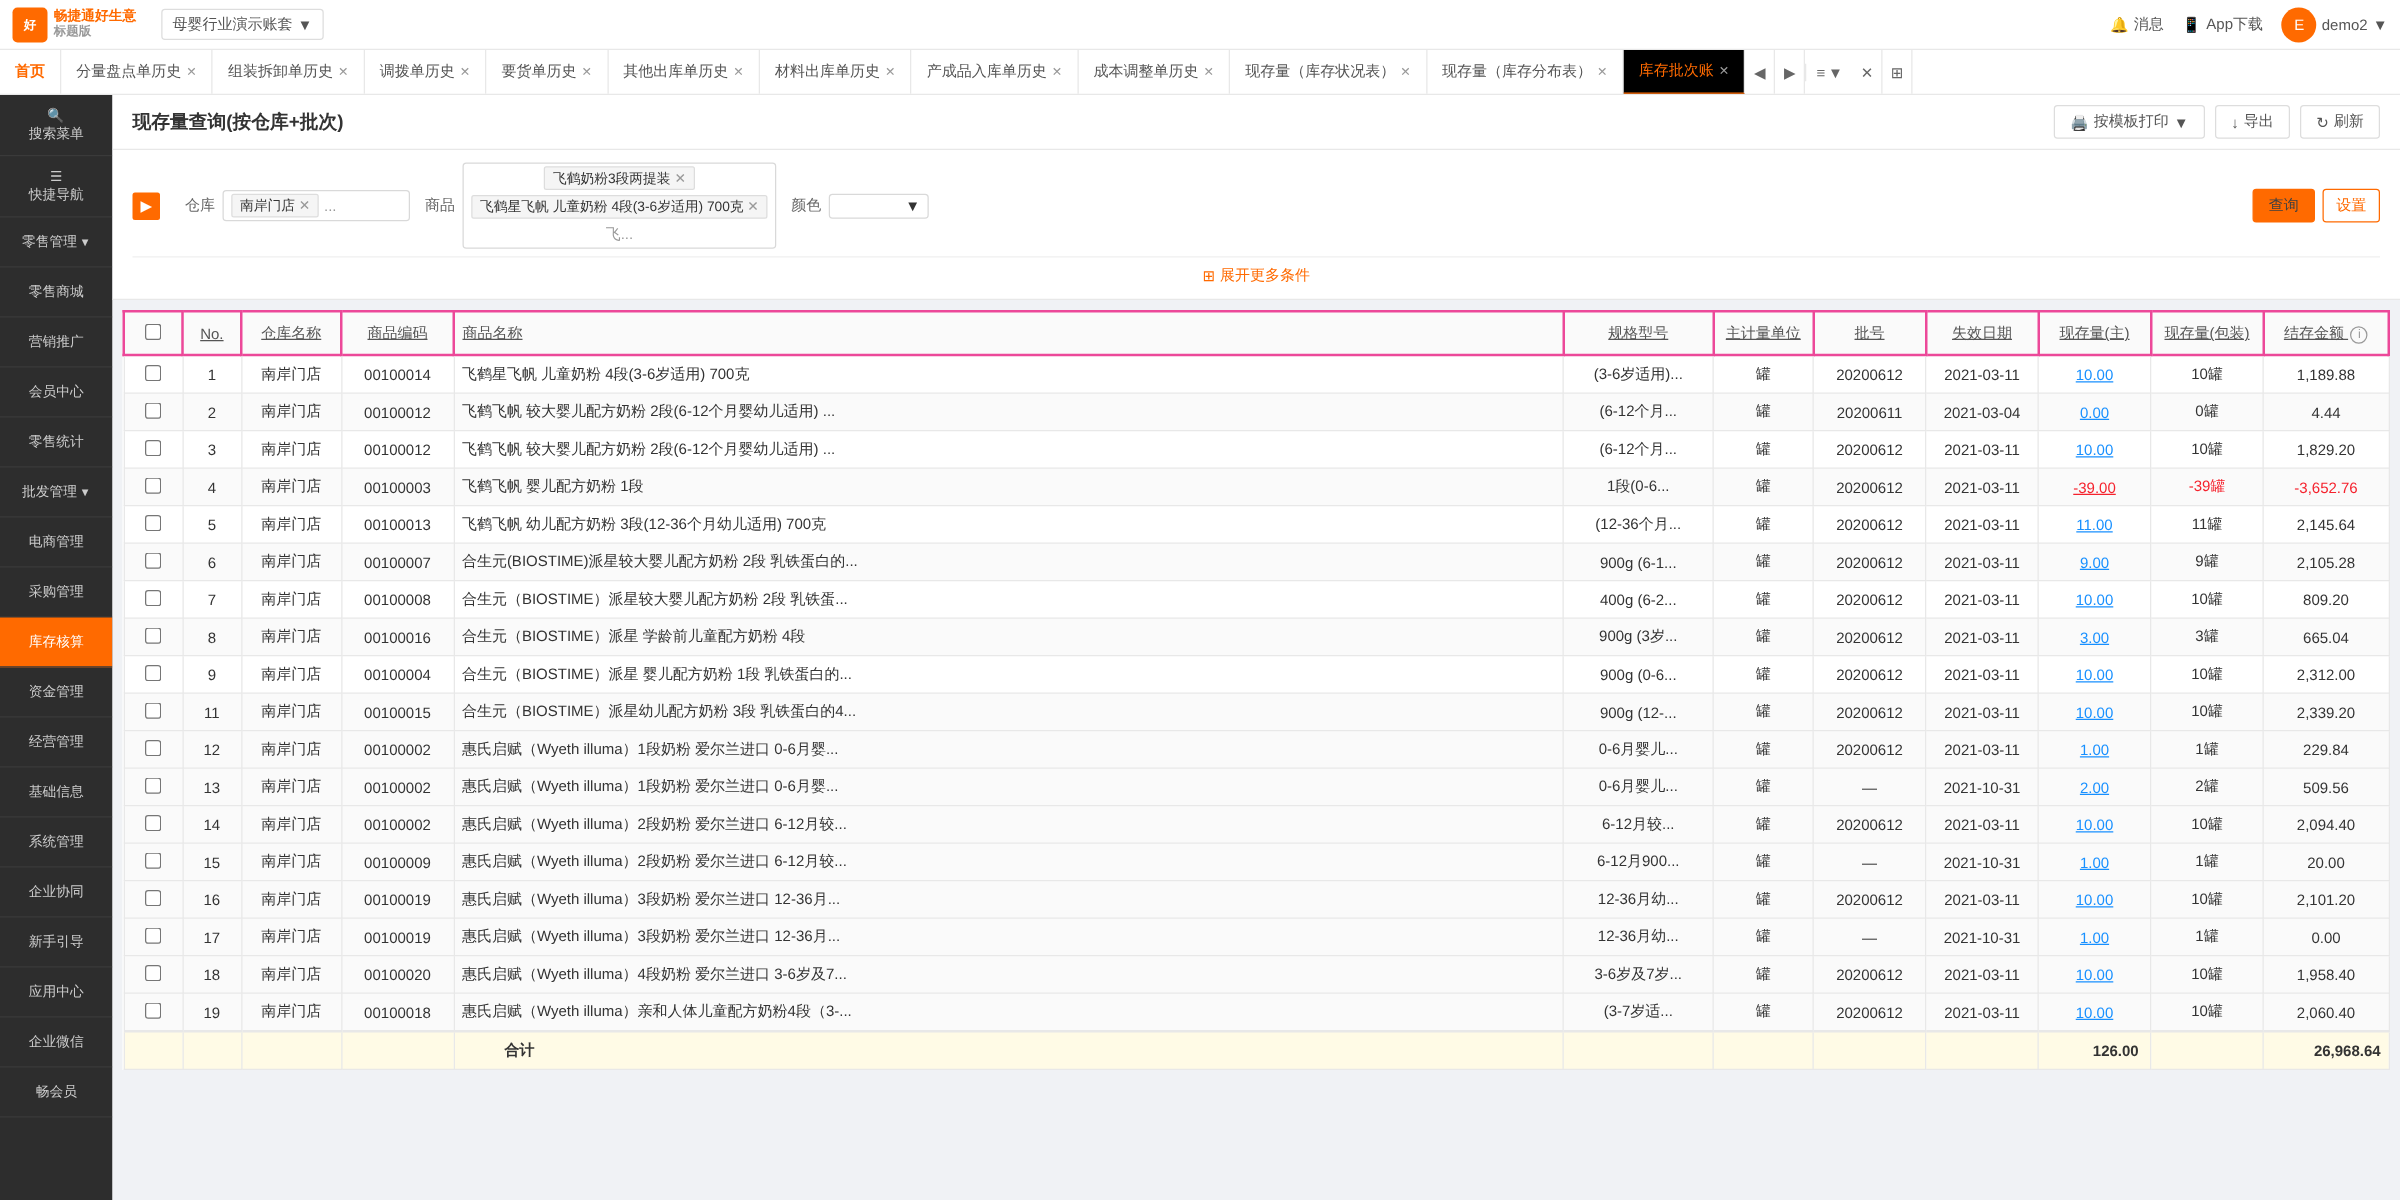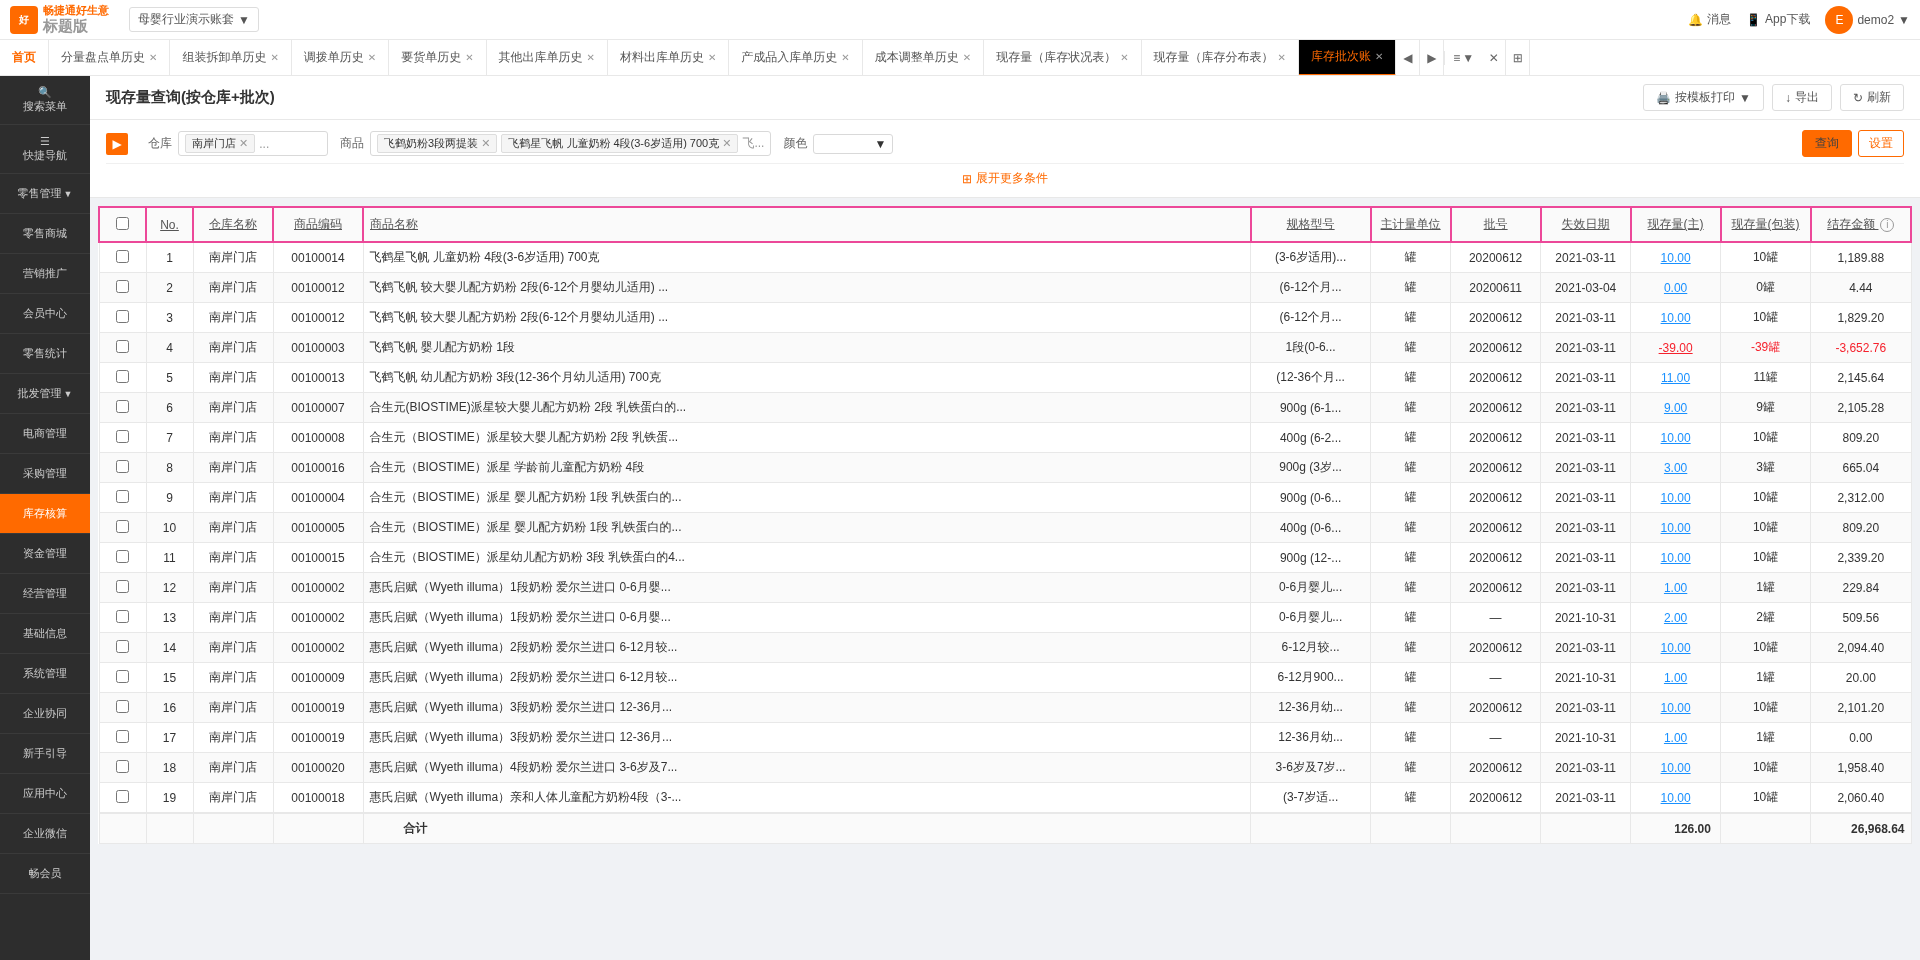--- a/index.html
+++ b/index.html
@@ -95,21 +95,21 @@
 </head>
 <body>
 
 <div class="top-bar">
   <div class="logo">
     <div class="logo-icon">
       <span>好</span>
     </div>
     <div class="logo-text">
       <div>畅捷通好生意</div>
-      <div style="font-size:15px; color:#999;">标题版</div>
+      <div style="font-size:10px; color:#999;">标题版</div>
     </div>
   </div>
   <div class="enterprise-selector">
     <span>母婴行业演示账套</span>
     <span>▼</span>
   </div>
   <div class="top-right">
     <div class="top-right-item">
       <span>🔔</span>
       <span>消息</span>
@@ -288,21 +288,21 @@
             <div class="filter-tag">
               <span>南岸门店</span>
               <span class="filter-tag-close">✕</span>
             </div>
             <span class="filter-more">...</span>
           </div>
         </div>
 
         <div class="filter-item">
           <span class="filter-label">商品</span>
-          <div class="filter-tag-group" style="max-width: 500px;">
+          <div class="filter-tag-group" style="max-width: 500px; flex-direction: column;">
             <div class="filter-tag">
               <span>飞鹤奶粉3段两提装</span>
               <span class="filter-tag-close">✕</span>
             </div>
             <div class="filter-tag">
               <span>飞鹤星飞帆 儿童奶粉 4段(3-6岁适用) 700克</span>
               <span class="filter-tag-close">✕</span>
             </div>
             <span class="filter-more">飞...</span>
           </div>
@@ -471,34 +471,20 @@
     <td>00100004</td>
     <td class="col-name">合生元（BIOSTIME）派星 婴儿配方奶粉 1段 乳铁蛋白的...</td>
     <td>900g (0-6...</td>
     <td>罐</td>
     <td>20200612</td>
     <td>2021-03-11</td>
     <td class="underline">10.00</td>
     <td class="">10罐</td>
     <td class="">2,312.00</td>
   </tr>
-            <tr style="background: rgb(250, 250, 250);">
-    <td><input type="checkbox" style=""></td>
-    <td>10</td>
-    <td>南岸门店</td>
-    <td>00100005</td>
-    <td class="col-name">合生元（BIOSTIME）派星 婴儿配方奶粉 1段 乳铁蛋白的...</td>
-    <td>400g (0-6...</td>
-    <td>罐</td>
-    <td>20200612</td>
-    <td>2021-03-11</td>
-    <td class="underline">10.00</td>
-    <td class="">10罐</td>
-    <td class="">809.20</td>
-  </tr>
             <tr style="background: rgb(255, 255, 255);">
     <td><input type="checkbox" style=""></td>
     <td>11</td>
     <td>南岸门店</td>
     <td>00100015</td>
     <td class="col-name">合生元（BIOSTIME）派星幼儿配方奶粉 3段 乳铁蛋白的4...</td>
     <td>900g (12-...</td>
     <td>罐</td>
     <td>20200612</td>
     <td>2021-03-11</td>

